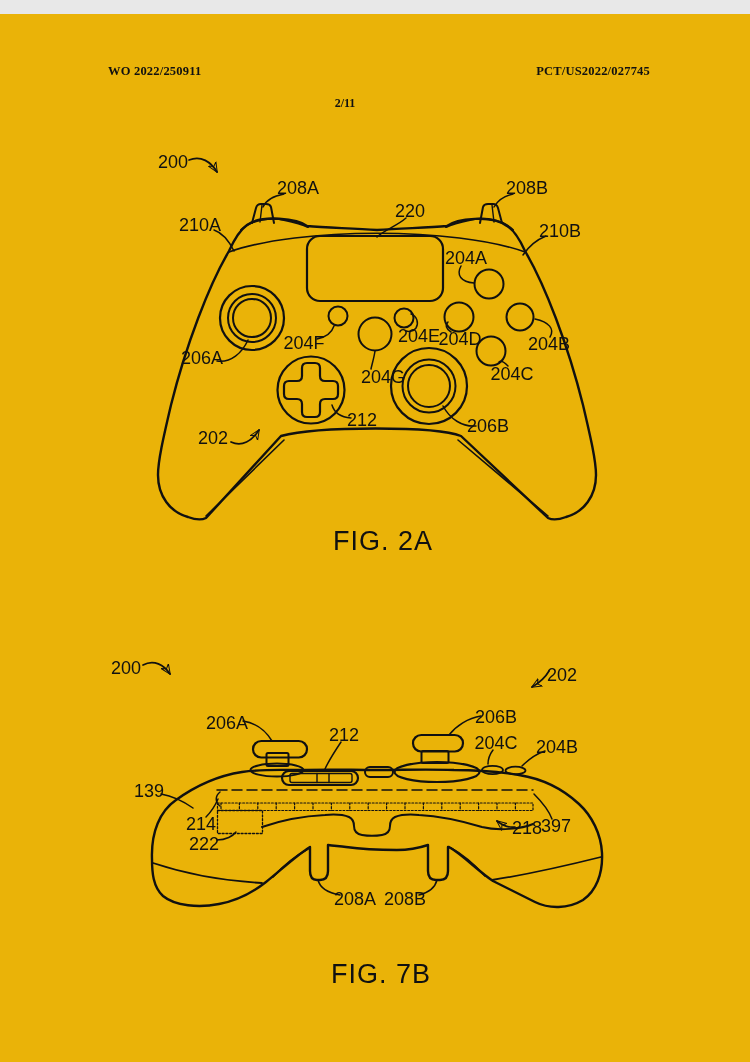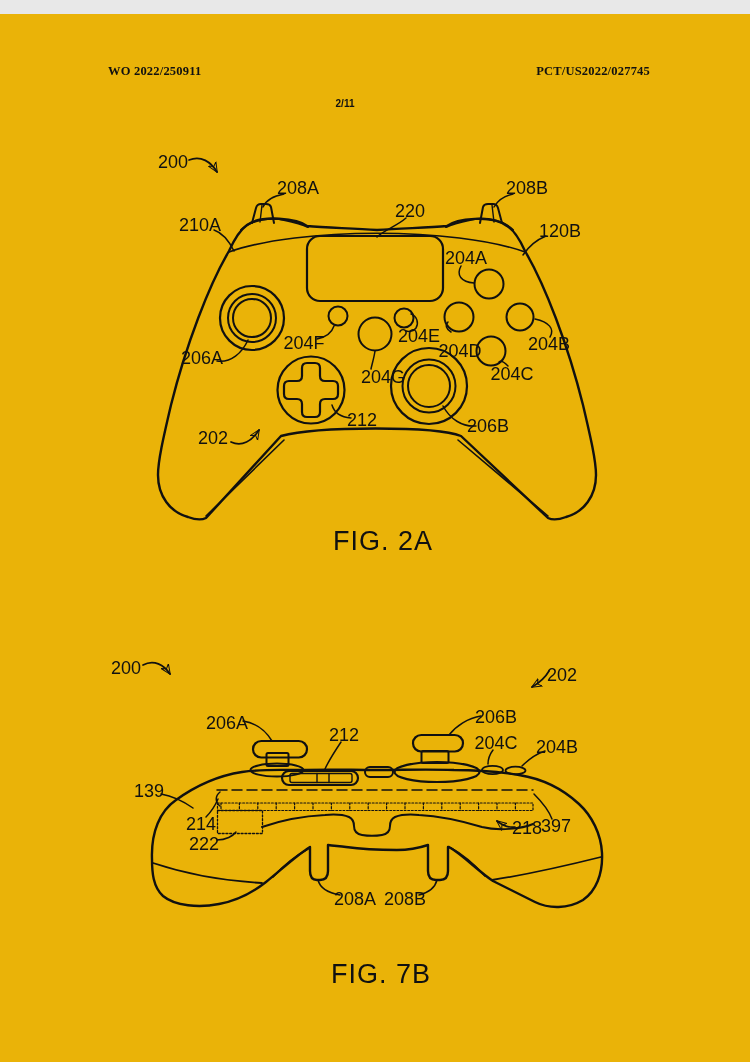--- a/index.html
+++ b/index.html
@@ -3,21 +3,21 @@
 <meta charset="utf-8">
 <style>
   html,body{margin:0;padding:0;background:#e8e8e8}
   .page{position:relative;width:750px;height:1062px;margin:14px auto;background:#eab308;
         font-family:"Liberation Sans",sans-serif;color:#111;overflow:hidden}
   .hdr{position:absolute;font-family:"Liberation Serif",serif;font-weight:bold;
        font-size:12.5px;letter-spacing:.2px;white-space:nowrap}
   .hdr-left{left:108px;top:50px}
   .hdr-right{right:100px;top:50px}
   .pagenum{position:absolute;left:345px;top:89px;transform:translate(-50%,-50%);
-       font-family:Liberation Sans, sans-serif;font-weight:bold;font-size:10px}
+       font-family:Liberation Serif, serif;font-weight:bold;font-size:12px}
   .ref{position:absolute;transform:translate(-50%,-50%);font-size:18px;
        line-height:1;white-space:nowrap;color:#111}
   .cap{position:absolute;transform:translate(-50%,-50%);font-size:27px;
        letter-spacing:1px;color:#111}
   svg.art{position:absolute;left:0;top:0}
   svg.art path, svg.art rect, svg.art circle, svg.art ellipse, svg.art line{
        stroke:#111;fill:none;stroke-linecap:round;stroke-linejoin:round}
   .fill{fill:#ffffff}
 </style>
 </head>
@@ -227,26 +227,26 @@
         <path marker-end="url(#ah)" d="M 515,813 C 508,814 502,811 497,807"></path>
       </g>
     </g>
   </svg>
 
   <div class="ref" style="left:173px;top:148px">200</div>
   <div class="ref" style="left:298px;top:174px">208A</div>
   <div class="ref" style="left:410px;top:197px">220</div>
   <div class="ref" style="left:527px;top:174px">208B</div>
   <div class="ref" style="left:200px;top:211px">210A</div>
-  <div class="ref" style="left:560px;top:217px">120B</div>
+  <div class="ref" style="left:560px;top:217px">210B</div>
   <div class="ref" style="left:466px;top:244px">204A</div>
   <div class="ref" style="left:202px;top:344px">206A</div>
   <div class="ref" style="left:304px;top:329px">204F</div>
   <div class="ref" style="left:419px;top:322px">204E</div>
-  <div class="ref" style="left:460px;top:337px">204D</div>
+  <div class="ref" style="left:460px;top:325px">204D</div>
   <div class="ref" style="left:549px;top:330px">204B</div>
   <div class="ref" style="left:383px;top:363px">204G</div>
   <div class="ref" style="left:512px;top:360px">204C</div>
   <div class="ref" style="left:362px;top:406px">212</div>
   <div class="ref" style="left:488px;top:412px">206B</div>
   <div class="ref" style="left:213px;top:424px">202</div>
   <div class="cap" style="left:383px;top:527px">FIG. 2A</div>
 
   <div class="ref" style="left:126px;top:654px">200</div>
   <div class="ref" style="left:562px;top:661px">202</div>

